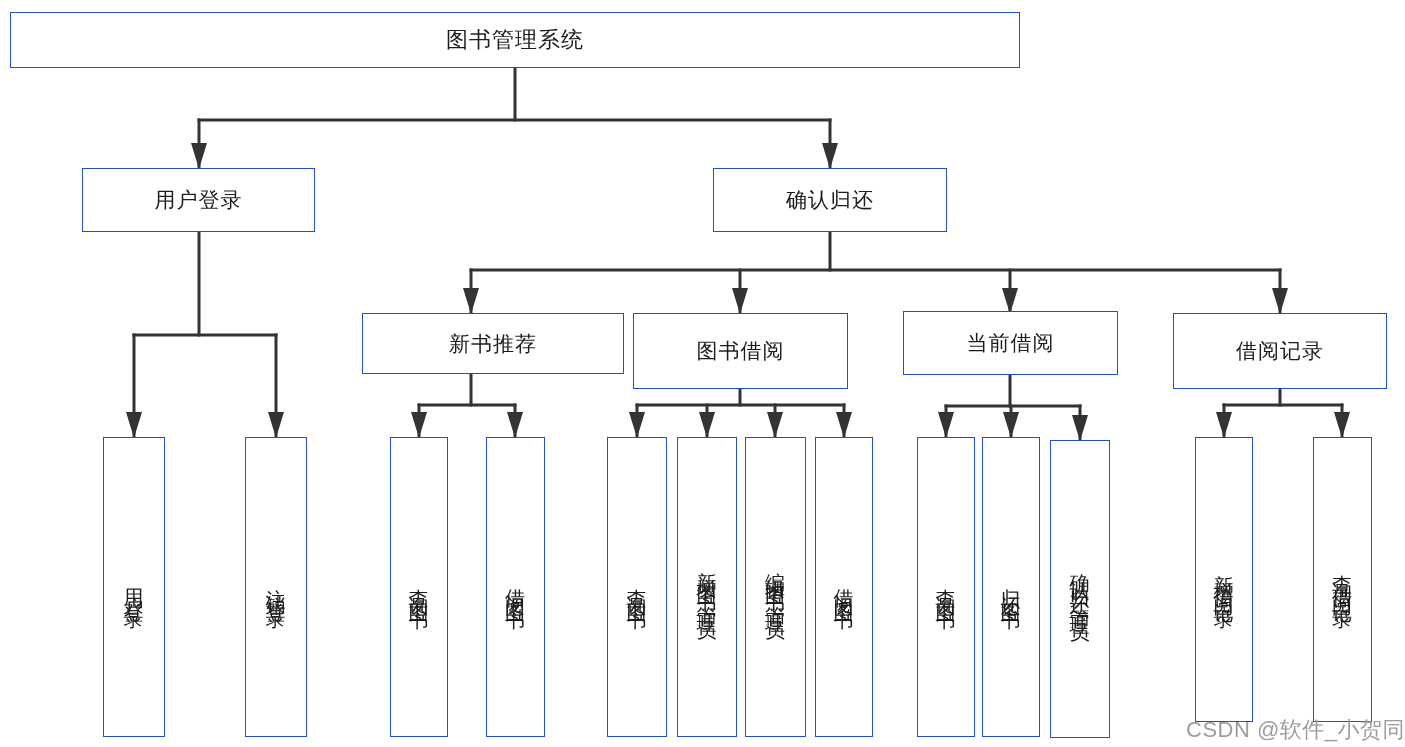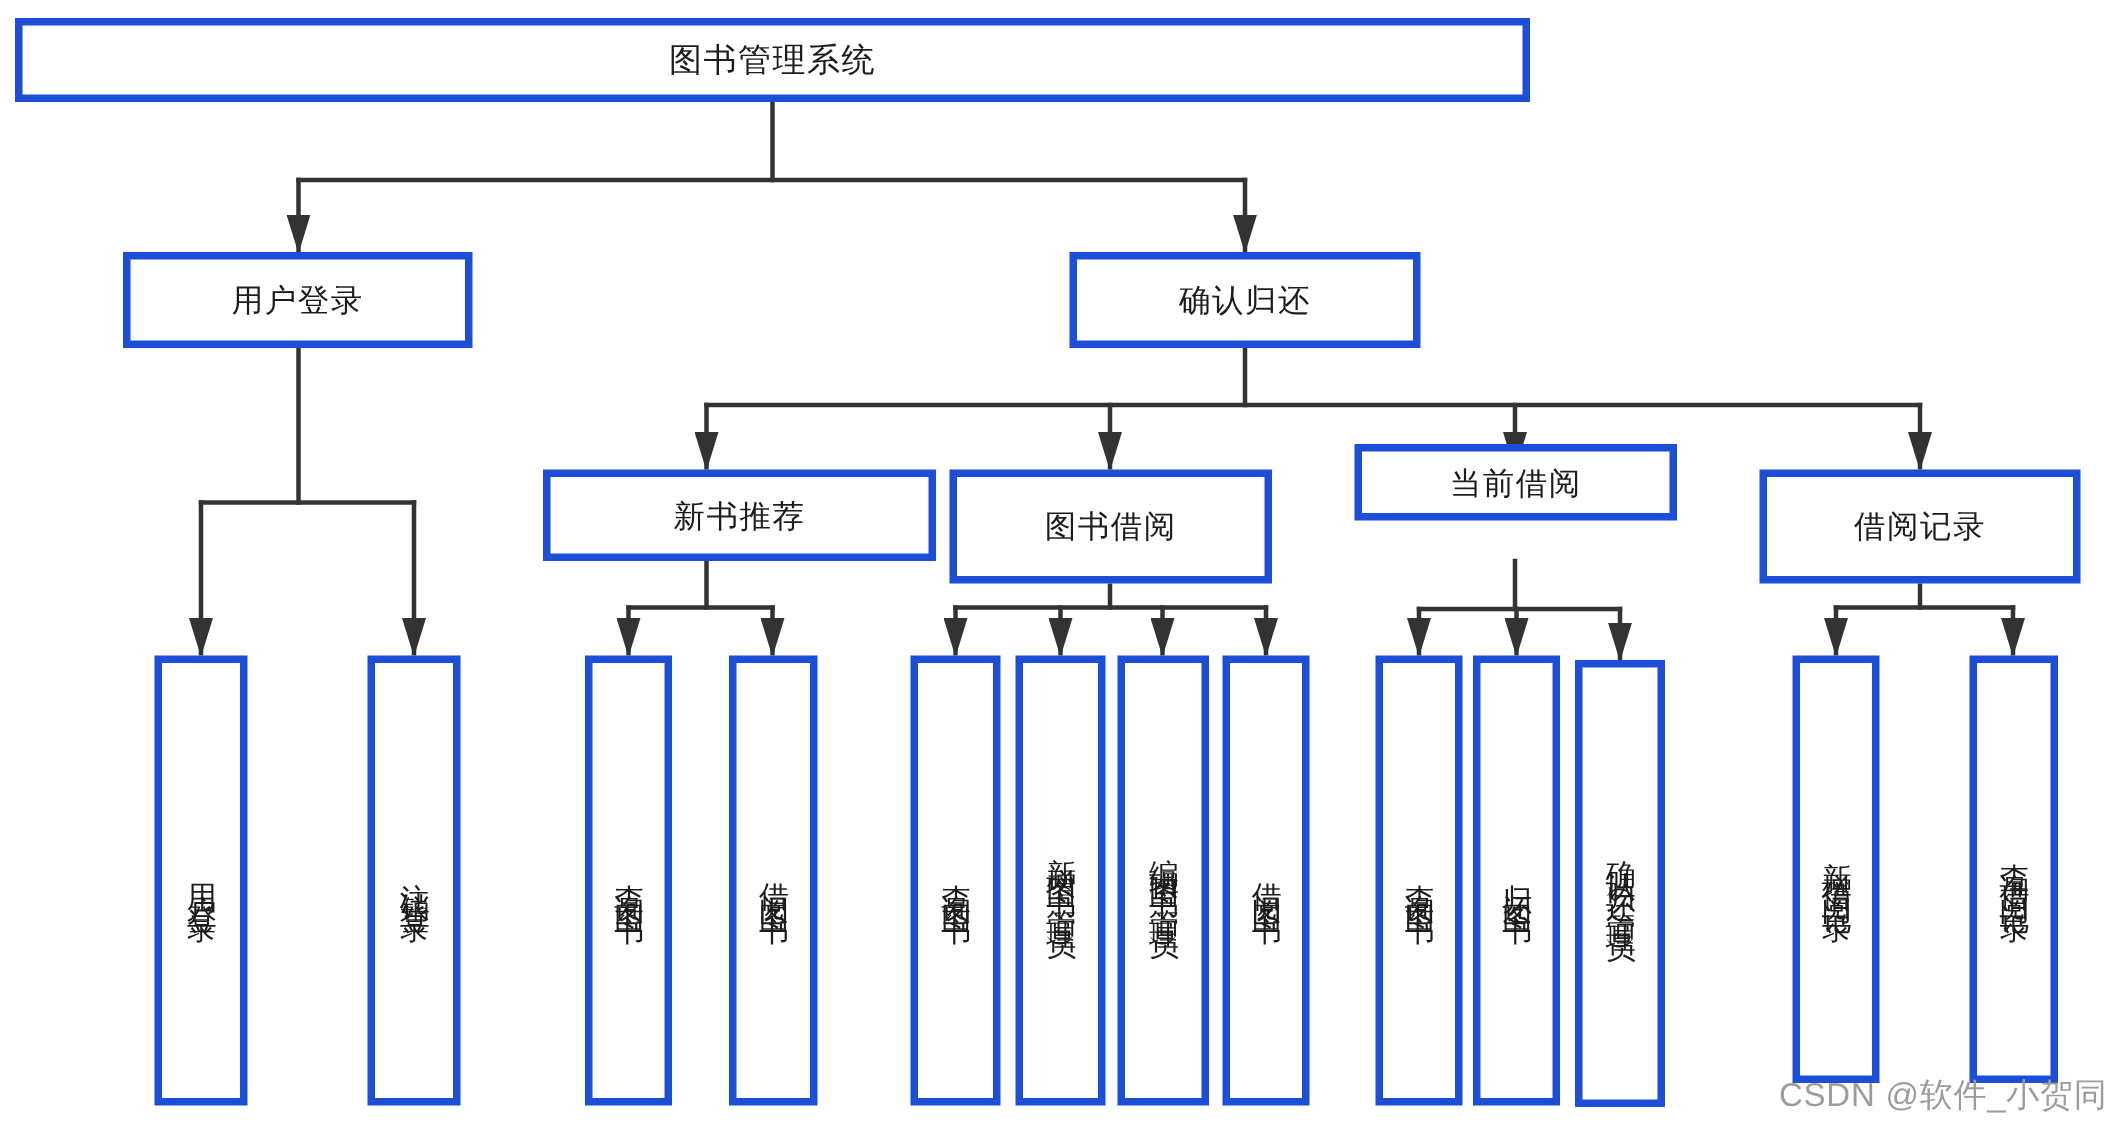--- a/index.html
+++ b/index.html
@@ -18,21 +18,21 @@
   .connectors {
     position: absolute;
     left: 0; top: 0;
     width: 1405px;
     height: 747px;
     z-index: 1;
   }
   .node, .leaf {
     position: absolute;
     box-sizing: border-box;
-    border: 5px solid #1d4ed8;
+    border: 1px solid #1d4ed8;
     background: #ffffff;
     color: #1c1c1c;
     display: flex;
     align-items: center;
     justify-content: center;
     z-index: 2;
     text-align: center;
   }
   .node {
     font-size: 21px;
@@ -114,21 +114,21 @@
     </g>
   </svg>
 
   <div class="node root" style="left:10px;top:12px;width:1010px;height:56px">图书管理系统</div>
 
   <div class="node" style="left:82px;top:168px;width:233px;height:64px">用户登录</div>
   <div class="node" style="left:713px;top:168px;width:234px;height:64px">确认归还</div>
 
   <div class="node" style="left:362px;top:313px;width:262px;height:61px">新书推荐</div>
   <div class="node" style="left:633px;top:313px;width:215px;height:76px">图书借阅</div>
-  <div class="node" style="left:903px;top:296px;width:215px;height:51px">当前借阅</div>
+  <div class="node" style="left:903px;top:311px;width:215px;height:64px">当前借阅</div>
   <div class="node" style="left:1173px;top:313px;width:214px;height:76px">借阅记录</div>
 
   <div class="leaf" style="left:103px;top:437px;width:62px;height:300px">用户登录</div>
   <div class="leaf" style="left:245px;top:437px;width:62px;height:300px">注销登录</div>
 
   <div class="leaf" style="left:390px;top:437px;width:58px;height:300px">查询图书</div>
   <div class="leaf" style="left:486px;top:437px;width:59px;height:300px">借阅图书</div>
 
   <div class="leaf" style="left:607px;top:437px;width:60px;height:300px">查询图书</div>
   <div class="leaf" style="left:677px;top:437px;width:60px;height:300px">新增图书（管理员）</div>

